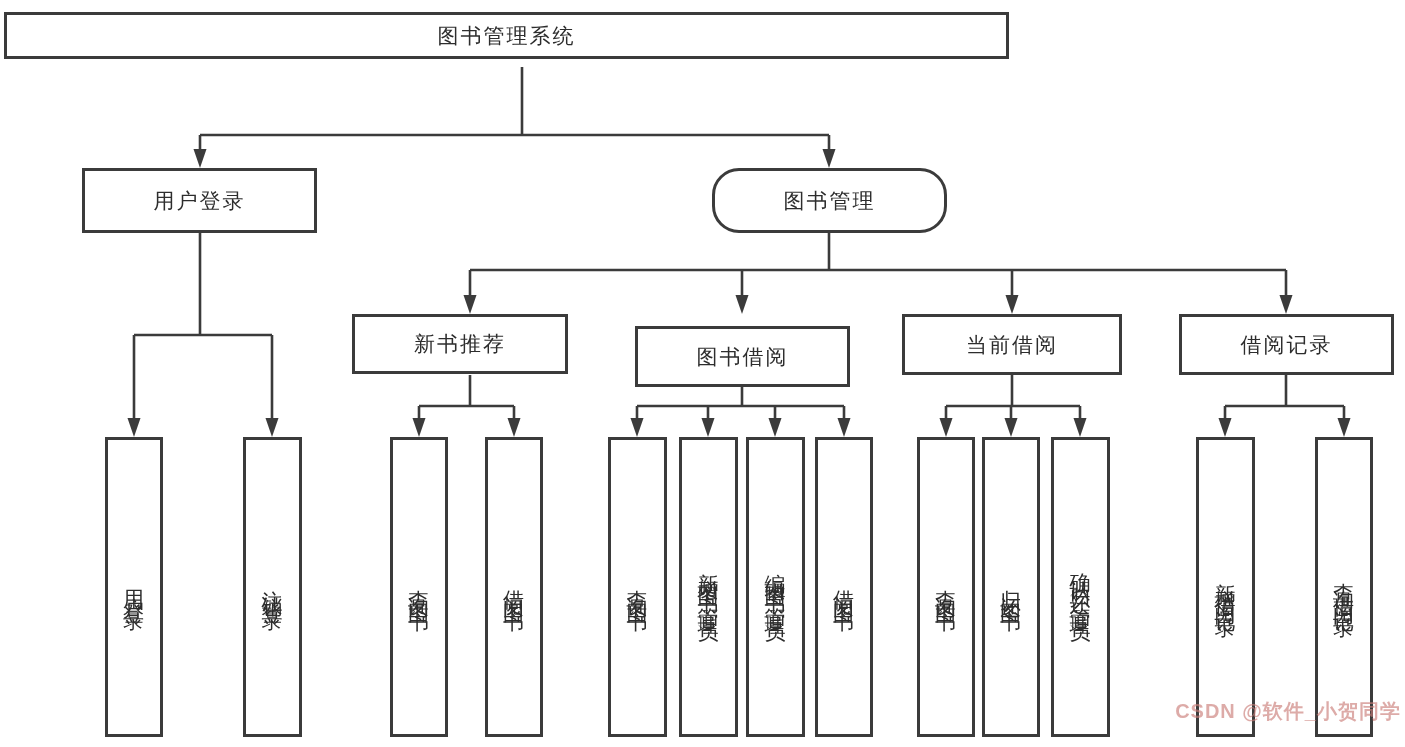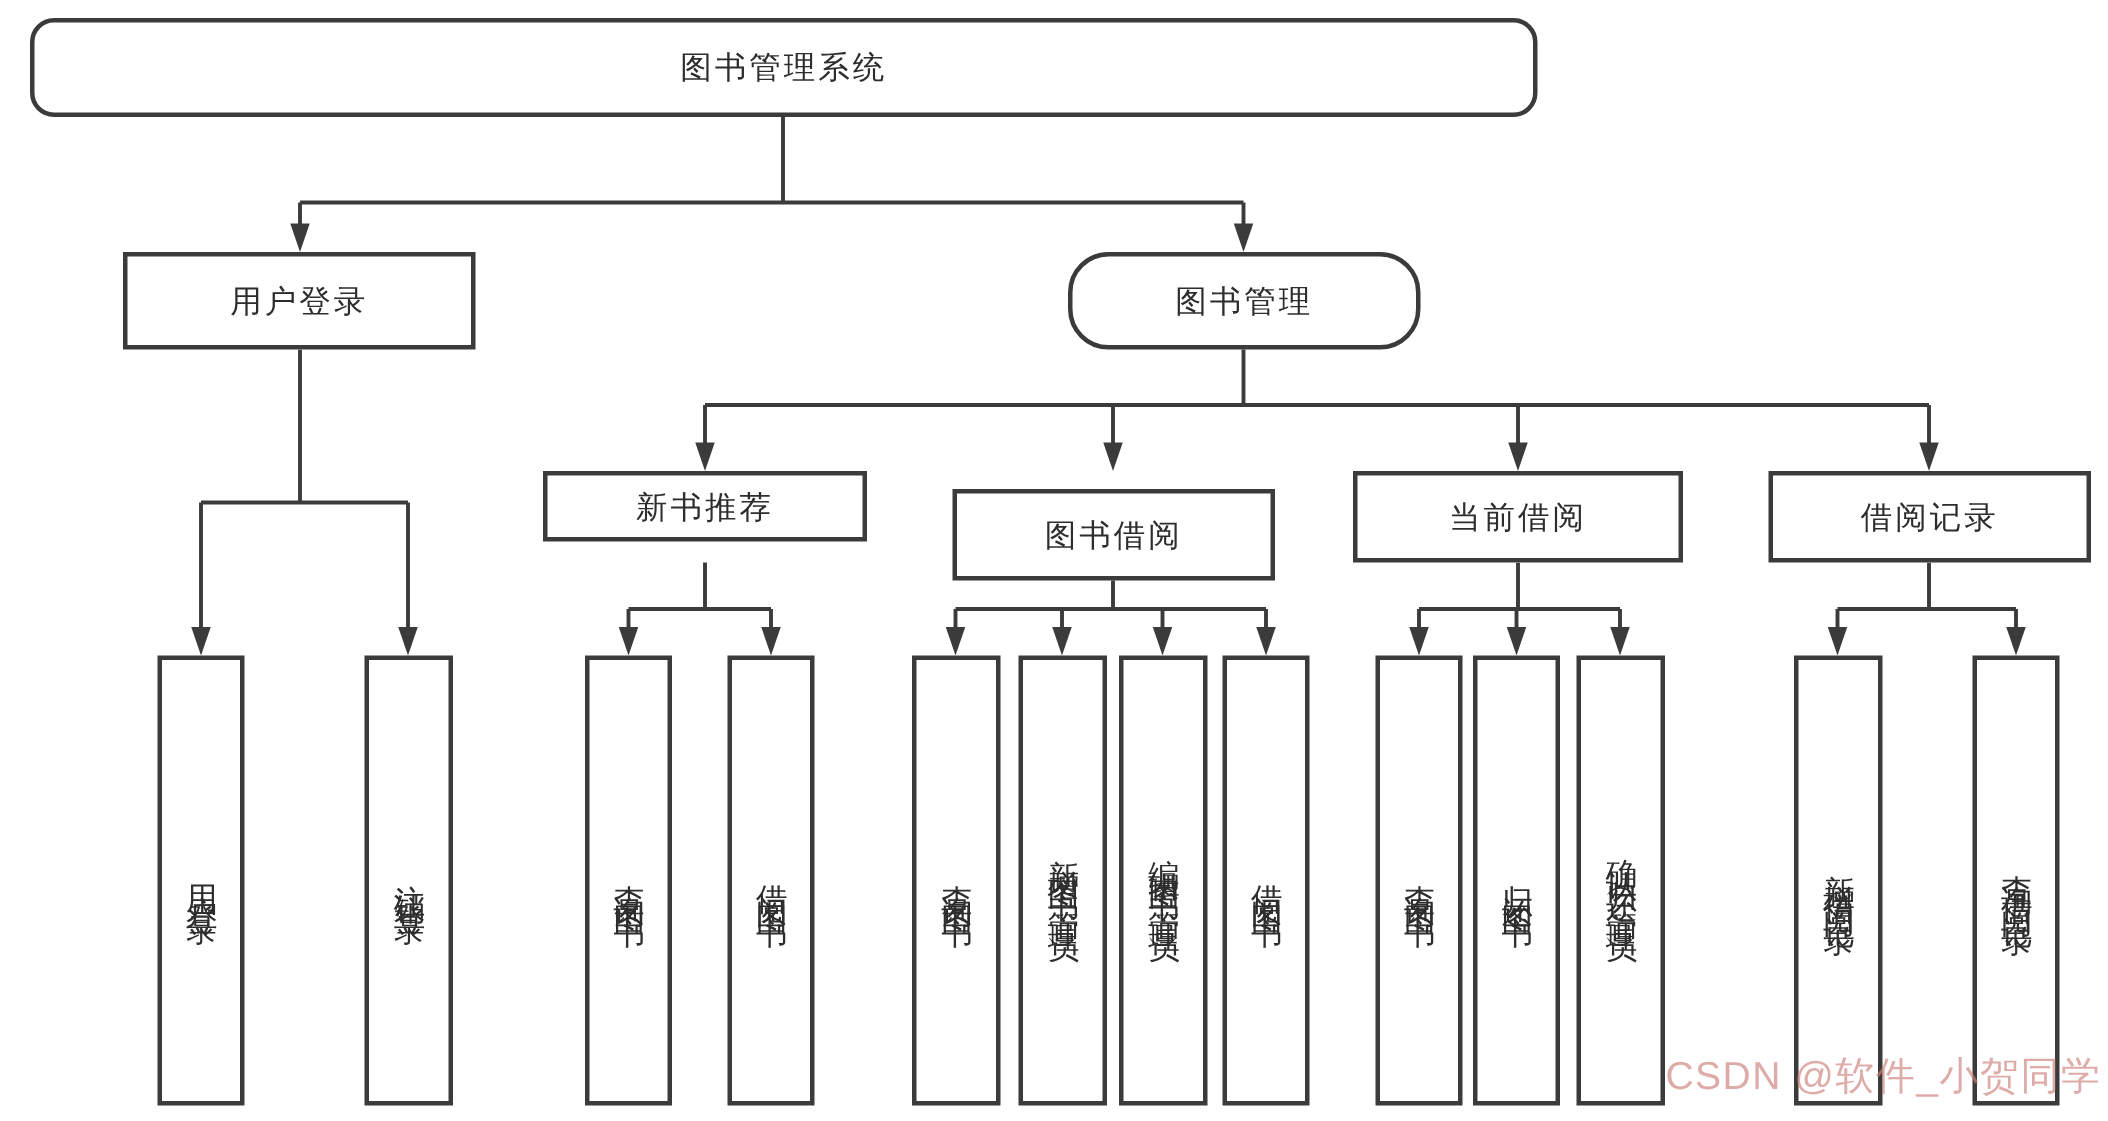--- a/index.html
+++ b/index.html
@@ -24,26 +24,27 @@
   .hnode span{font-size:21px;letter-spacing:2px;white-space:nowrap;}
   .leaf span{
     writing-mode:vertical-rl;
     text-orientation:mixed;
     font-size:21px;
     letter-spacing:7px;
     line-height:1;
   }
   .watermark{
     position:absolute;
-    right:4px;bottom:12px;
-    font-size:26px;
+    right:4px;bottom:22px;
+    font-size:20px;
     letter-spacing:1px;
     color:var(--wm,rgba(203,126,121,0.65));
     z-index:6;
     white-space:nowrap;
+    font-weight:bold;
   }
 </style>
 </head>
 <body>
 
 <div id="canvas">
 
   <svg class="wires" viewBox="0 0 1405 747">
 
     <line x1="522" y1="67" x2="522" y2="135"></line>
@@ -99,32 +100,32 @@
     <polygon points="1073.5,418 1086.5,418 1080,437"></polygon>
 
     <line x1="1286" y1="375" x2="1286" y2="406"></line>
     <line x1="1225" y1="406" x2="1344" y2="406"></line>
     <line x1="1225" y1="406" x2="1225" y2="421"></line>
     <line x1="1344" y1="406" x2="1344" y2="421"></line>
     <polygon points="1218.5,418 1231.5,418 1225,437"></polygon>
     <polygon points="1337.5,418 1350.5,418 1344,437"></polygon>
   </svg>
 
-  <div class="node hnode" style="left:20px;top:12px;width:1005px;height:66px;border-radius:16px;">
+  <div class="node hnode" style="left:4px;top:12px;width:1005px;height:47px;">
     <span>图书管理系统</span>
   </div>
 
   <div class="node hnode" style="left:82px;top:168px;width:235px;height:65px;">
     <span>用户登录</span>
   </div>
   <div class="node hnode" style="left:712px;top:168px;width:235px;height:65px;border-radius:27px;">
     <span>图书管理</span>
   </div>
 
-  <div class="node hnode" style="left:362px;top:314px;width:216px;height:47px;">
+  <div class="node hnode" style="left:352px;top:314px;width:216px;height:60px;">
     <span>新书推荐</span>
   </div>
   <div class="node hnode" style="left:635px;top:326px;width:215px;height:61px;">
     <span>图书借阅</span>
   </div>
   <div class="node hnode" style="left:1179px;top:314px;width:215px;height:61px;">
     <span>借阅记录</span>
   </div>
   <div class="node hnode" style="left:902px;top:314px;width:220px;height:61px;">
     <span>当前借阅</span>

